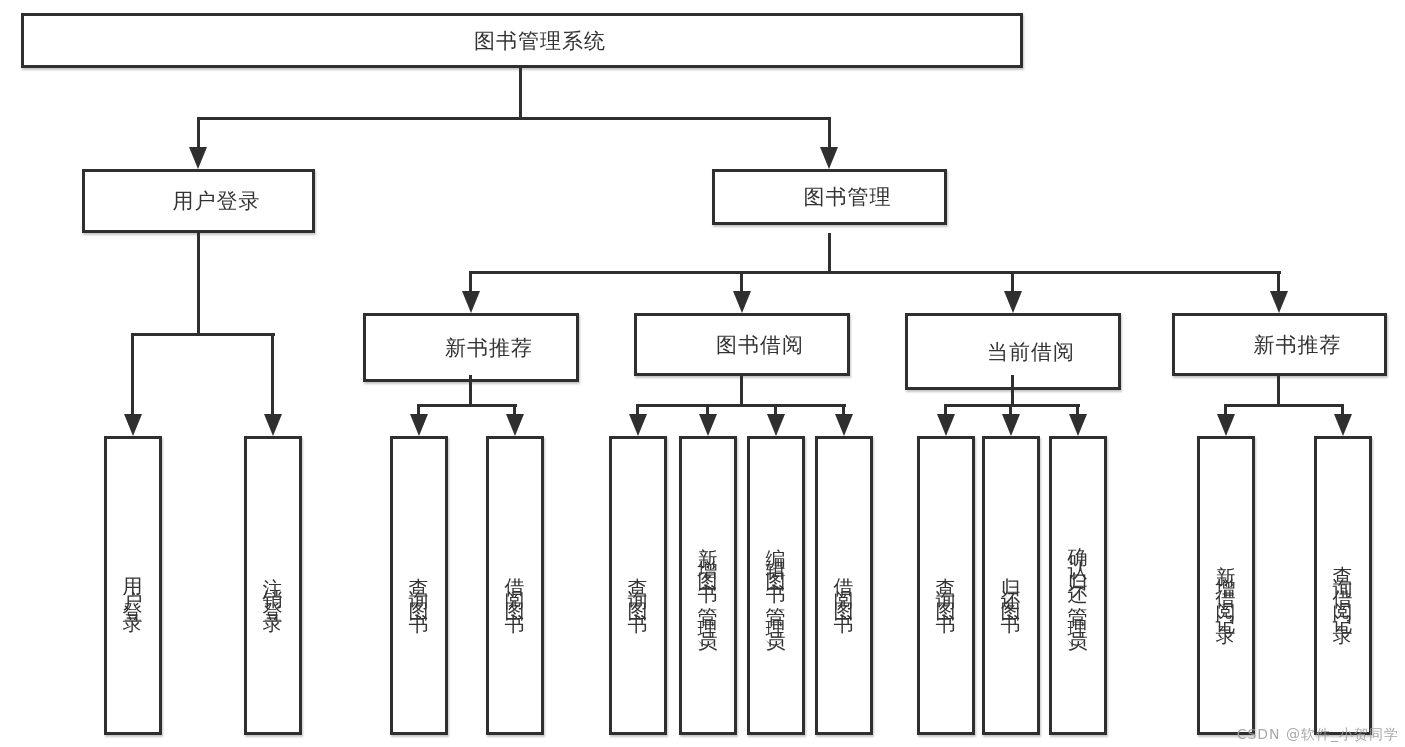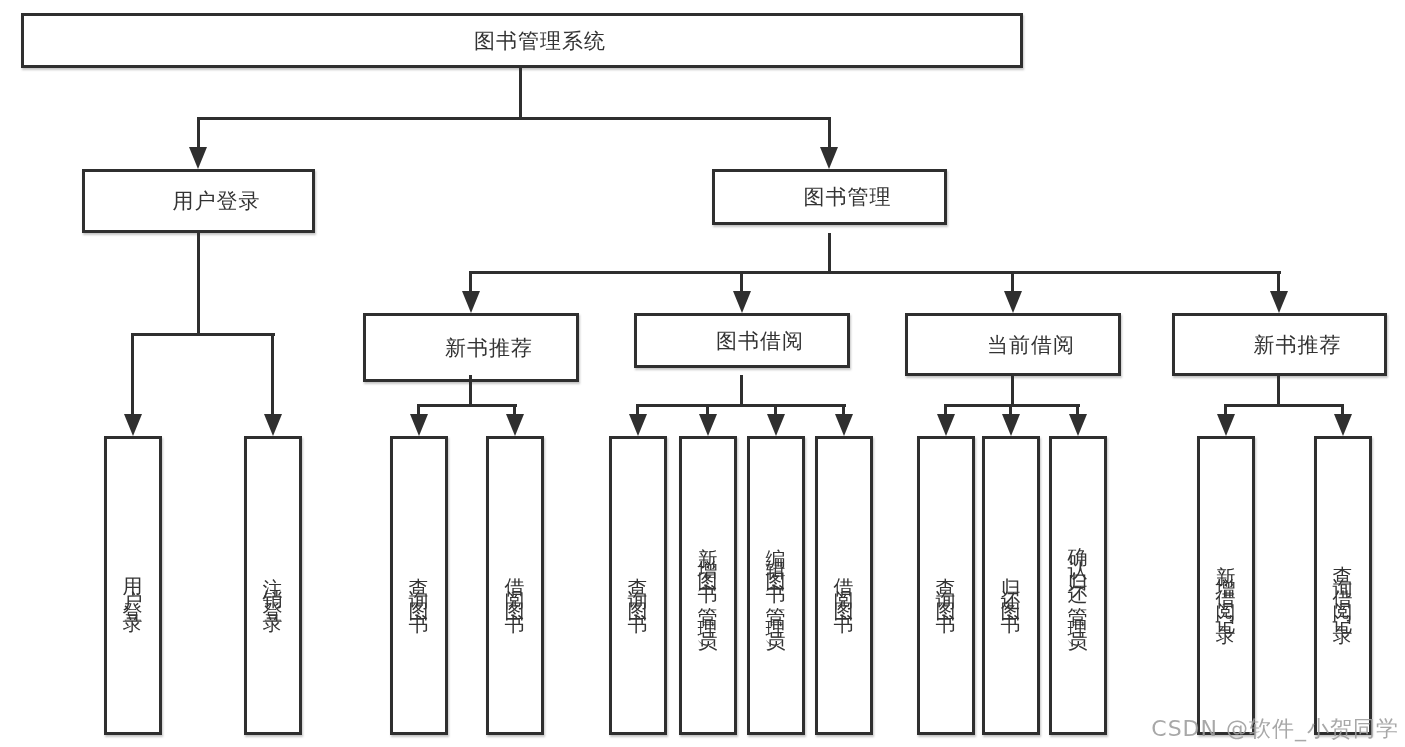--- a/index.html
+++ b/index.html
@@ -38,40 +38,40 @@
   .h{position:absolute;height:3px;background:var(--line);}
   .arrow{
     position:absolute;width:0;height:0;
     border-left:9px solid transparent;
     border-right:9px solid transparent;
     border-top:22px solid var(--line);
   }
   .watermark{
     position:absolute;
     right:6px;bottom:3px;
-    font-size:22px;
+    font-size:14px;
     color:var(--watermark);
     opacity:0.9;
     letter-spacing:1px;
     white-space:nowrap;
   }
 </style>
 </head>
 <body>
 
 <div class="diagram">
 
   <div class="box hbox" style="left:21px;top:13px;width:1002px;height:55px;">图书管理系统</div>
 
   <div class="box hbox" style="left:82px;top:169px;width:233px;height:64px;">用户登录</div>
   <div class="box hbox" style="left:712px;top:169px;width:235px;height:56px;">图书管理</div>
 
   <div class="box hbox" style="left:363px;top:313px;width:216px;height:69px;font-family:Liberation Mono, monospace;">新书推荐</div>
-  <div class="box hbox" style="left:634px;top:313px;width:216px;height:55px;">图书借阅</div>
-  <div class="box hbox" style="left:905px;top:313px;width:216px;height:63px;">当前借阅</div>
+  <div class="box hbox" style="left:634px;top:313px;width:216px;height:63px;">图书借阅</div>
+  <div class="box hbox" style="left:905px;top:313px;width:216px;height:77px;">当前借阅</div>
   <div class="box hbox" style="left:1172px;top:313px;width:215px;height:63px;">新书推荐</div>
 
   <div class="box vbox" style="left:104px;top:436px;width:58px;height:299px;">
     <span>用户登录</span>
     </div>
   <div class="box vbox" style="left:244px;top:436px;width:58px;height:299px;">
     <span>注销登录</span>
     </div>
 
   <div class="box vbox" style="left:390px;top:436px;width:58px;height:299px;">

